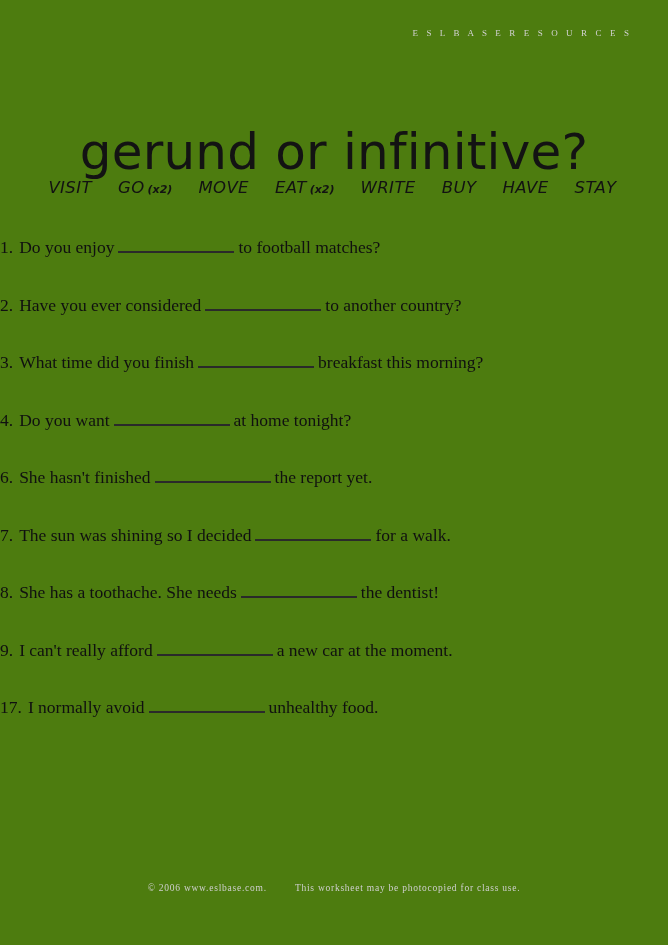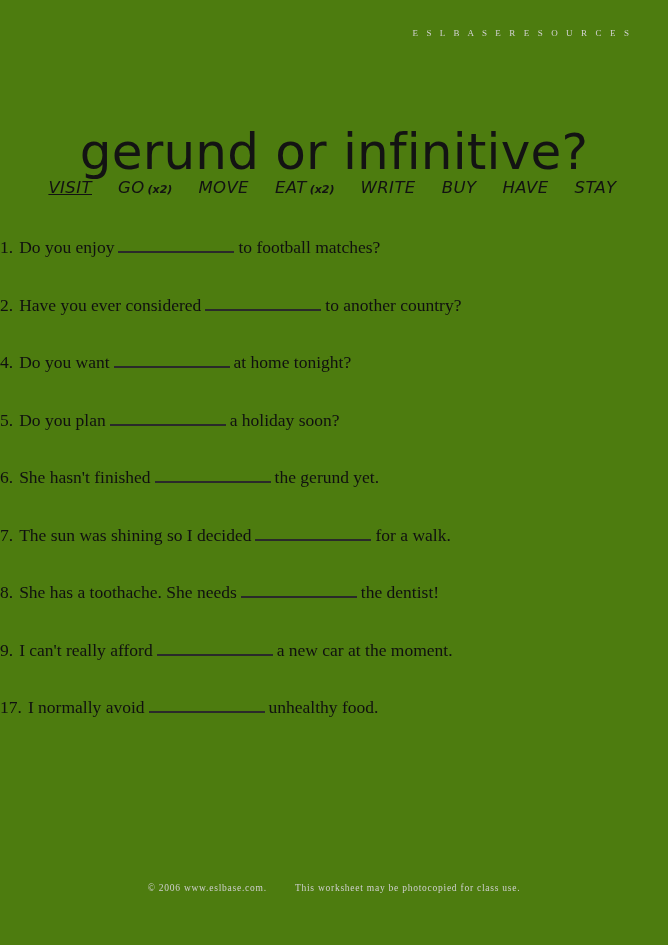--- a/index.html
+++ b/index.html
@@ -64,21 +64,21 @@
     font-style: italic;
     font-size: 16.5px;
     letter-spacing: 0.4px;
     color: #121212;
     white-space: nowrap;
   }
   .wordbank .word {
     display: inline-block;
     margin: 0 13px;
   }
-  .wordbank .word:first-child { margin-left: 0; text-decoration: underline; }
+  .wordbank .word:first-child { margin-left: 0; }
   .wordbank .word:last-child { margin-right: 3px; }
   .wordbank .mult {
     font-size: 11px;
     font-weight: bold;
     font-style: italic;
     letter-spacing: 0;
     margin-left: 3px;
   }
 
   
@@ -134,23 +134,23 @@
 
   <div class="brand-header">E S L B A S E   R E S O U R C E S</div>
 
   <h1 class="title">gerund or infinitive?</h1>
 
   <div class="wordbank"><span class="word"><span>VISIT</span></span><span class="word"><span>GO</span><span class="mult">(x2)</span></span><span class="word"><span>MOVE</span></span><span class="word"><span>EAT</span><span class="mult">(x2)</span></span><span class="word"><span>WRITE</span></span><span class="word"><span>BUY</span></span><span class="word"><span>HAVE</span></span><span class="word"><span>STAY</span></span></div>
 
   <div class="questions">
       <div class="question-row"><span class="q-num">1.</span><span>Do you enjoy</span><span class="blank"></span><span>to football matches?</span></div>
       <div class="question-row"><span class="q-num">2.</span><span>Have you ever considered</span><span class="blank"></span><span>to another country?</span></div>
+      <div class="question-row"><span class="q-num">3.</span><span>What time did you finish</span><span class="blank"></span><span>breakfast this morning?</span></div>
       <div class="question-row"><span class="q-num">4.</span><span>Do you want</span><span class="blank"></span><span>at home tonight?</span></div>
-      <div class="question-row"><span class="q-num">5.</span><span>Do you plan</span><span class="blank"></span><span>a holiday soon?</span></div>
-      <div class="question-row"><span class="q-num">6.</span><span>She hasn't finished</span><span class="blank"></span><span>the gerund yet.</span></div>
+      <div class="question-row"><span class="q-num">6.</span><span>She hasn't finished</span><span class="blank"></span><span>the report yet.</span></div>
       <div class="question-row"><span class="q-num">7.</span><span>The sun was shining so I decided</span><span class="blank"></span><span>for a walk.</span></div>
       <div class="question-row"><span class="q-num">8.</span><span>She has a toothache. She needs</span><span class="blank"></span><span>the dentist!</span></div>
       <div class="question-row"><span class="q-num">9.</span><span>I can't really afford</span><span class="blank"></span><span>a new car at the moment.</span></div>
       <div class="question-row"><span class="q-num">17.</span><span>I normally avoid</span><span class="blank"></span><span>unhealthy food.</span></div>
     </div>
 
   <div class="footer">
     <span>© 2006 www.eslbase.com.</span>
     <span class="sep"></span>
     <span>This worksheet may be photocopied for class use.</span>

